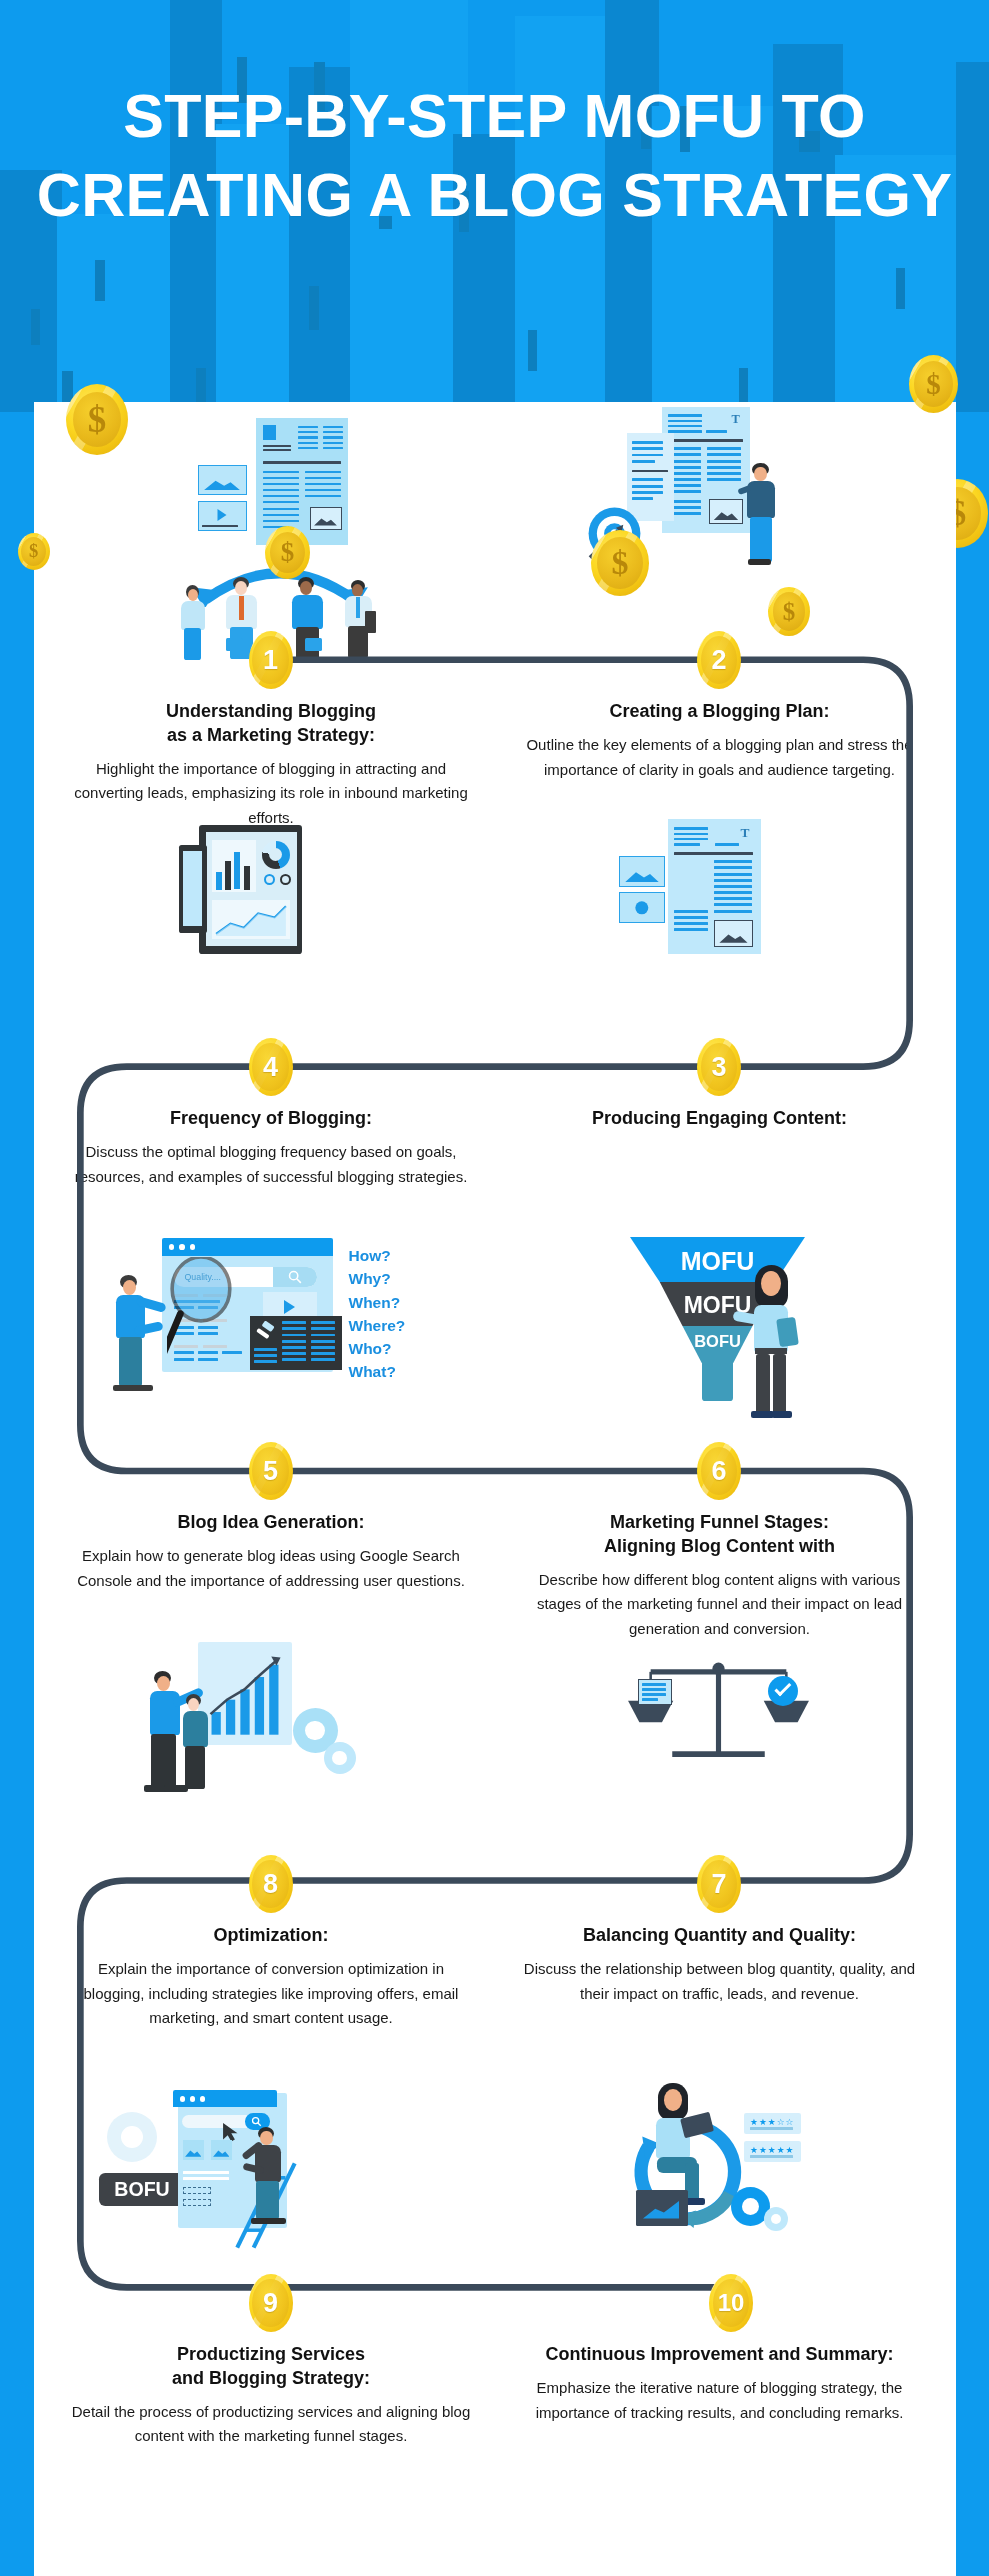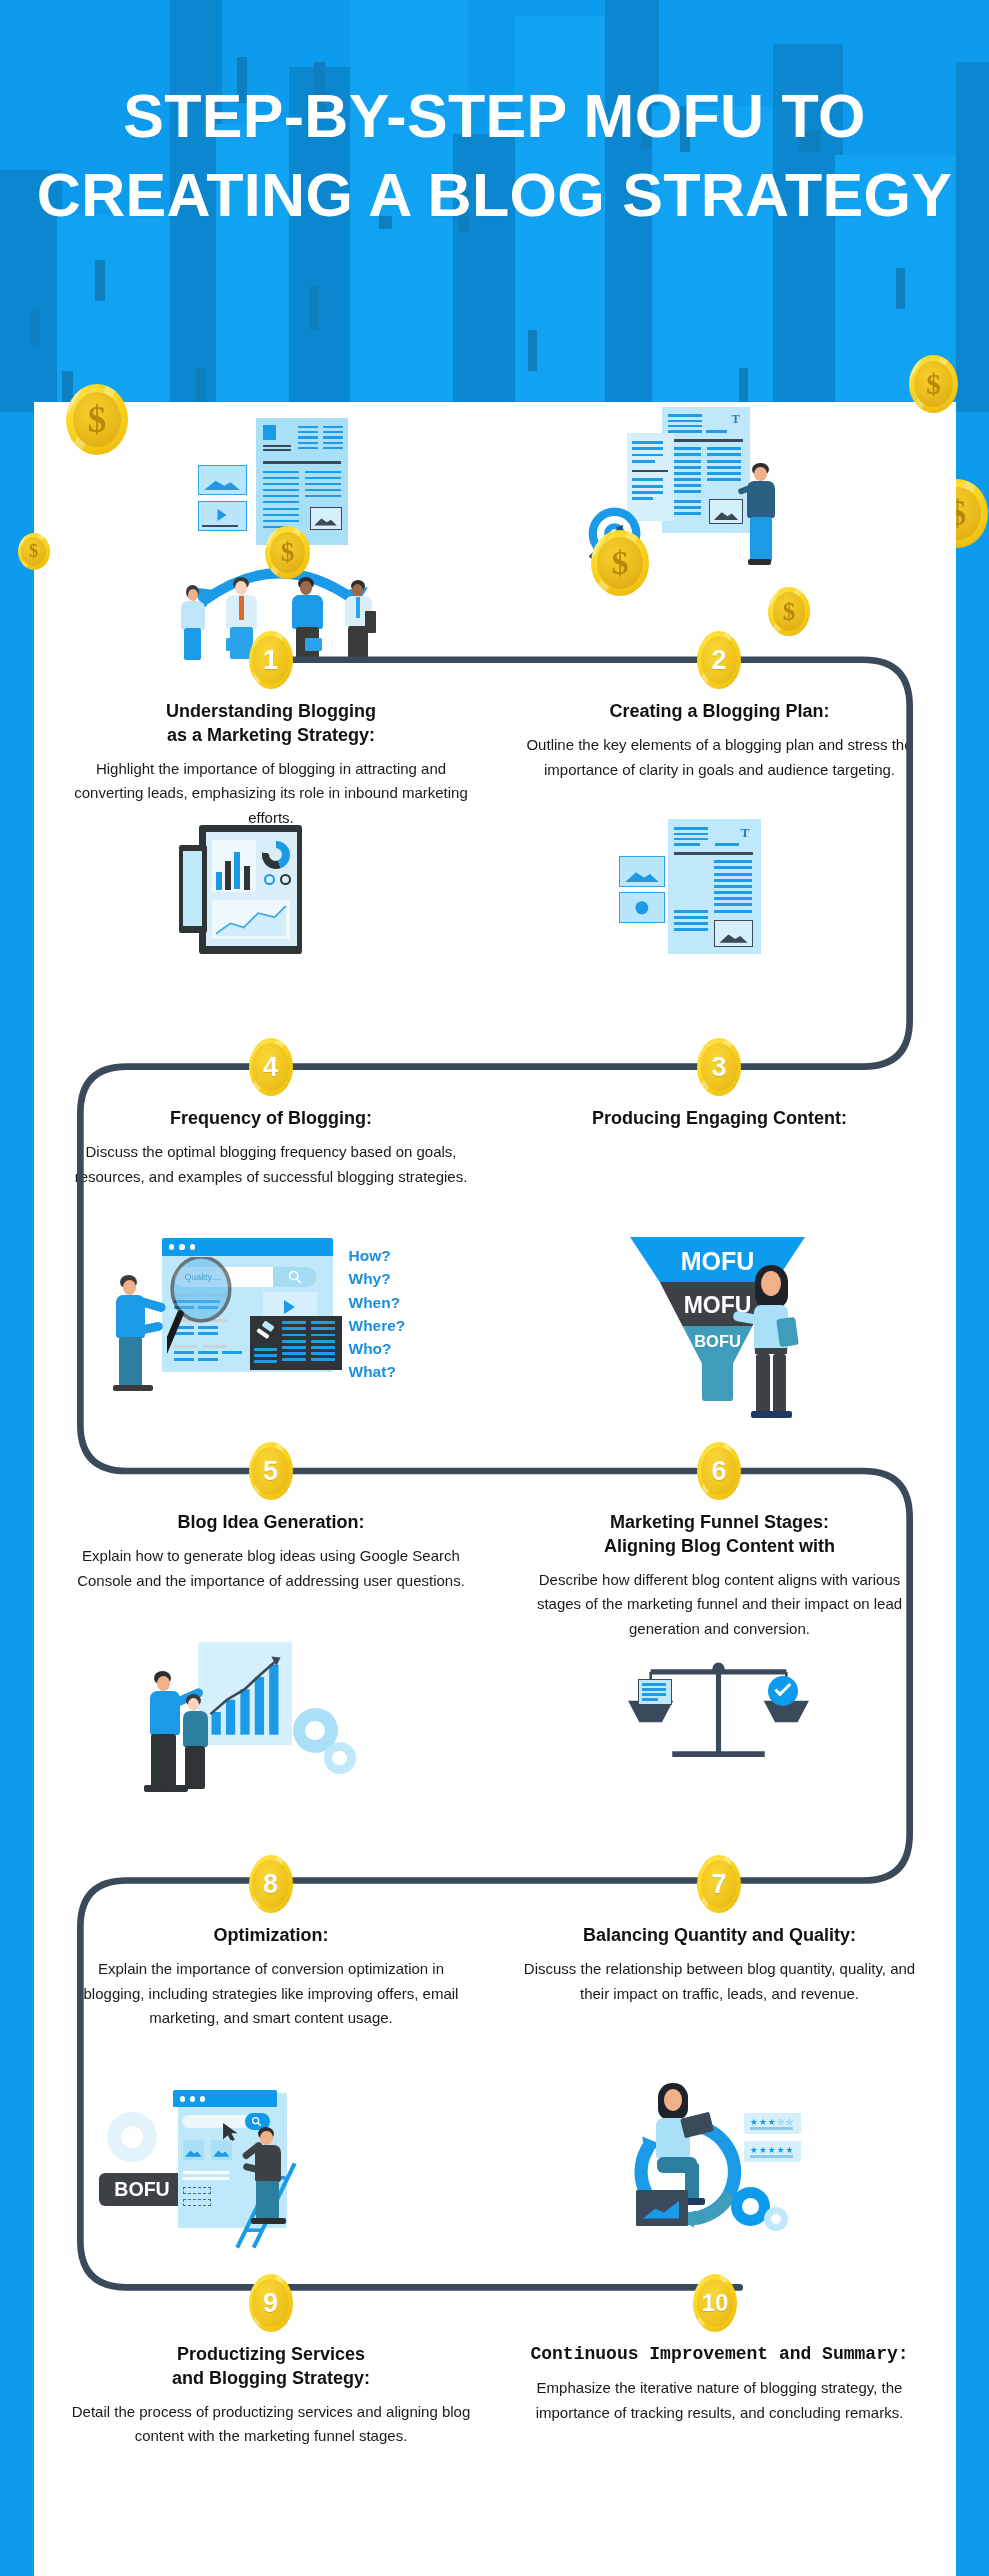--- a/index.html
+++ b/index.html
@@ -786,24 +786,24 @@
           <div style="position:absolute;left:246px;top:96px;width:57px;height:20.6px;background:#d6effc;border-radius:2.1px;"></div>
           <div class="star-row" style="left:252px;top:100px;">★★★★★</div>
           <div class="docline" style="left:252px;top:110px;width:43px;background:#8fc9e7;"></div>
 
           <div style="position:absolute;left:138px;top:145px;width:52px;height:36px;background:#3b4a5a;border-radius:1.5px;"></div>
           <div style="position:absolute;left:145px;top:156px;width:36px;height:17.5px;background:#1b9ae8;
                       clip-path:polygon(0 100%, 34% 44%, 58% 66%, 100% 0, 100% 100%);"></div>
           <div class="gear" style="left:233px;top:142px;width:39px;height:39px;background:#0d9bee;"></div>
           <div class="gear" style="left:266px;top:162px;width:24px;height:24px;background:#bfe8fb;"></div>
         </div>
-        <div class="badge" style="left:195px;top:229px;">
+        <div class="badge" style="left:211px;top:229px;">
           <span class="num" style="font-size:24px;">10</span>
         </div>
-        <div class="step-title" style="margin-top:82px;font-family:Liberation Mono, monospace;">
+        <div class="step-title" style="margin-top:82px;">
           <div>Continuous Improvement and Summary:</div>
         </div>
         <div class="step-desc">Emphasize the iterative nature of blogging strategy, the importance of tracking results, and concluding remarks.</div>
       </div>
     </div>
 
   </div>
 
 </div>
 

